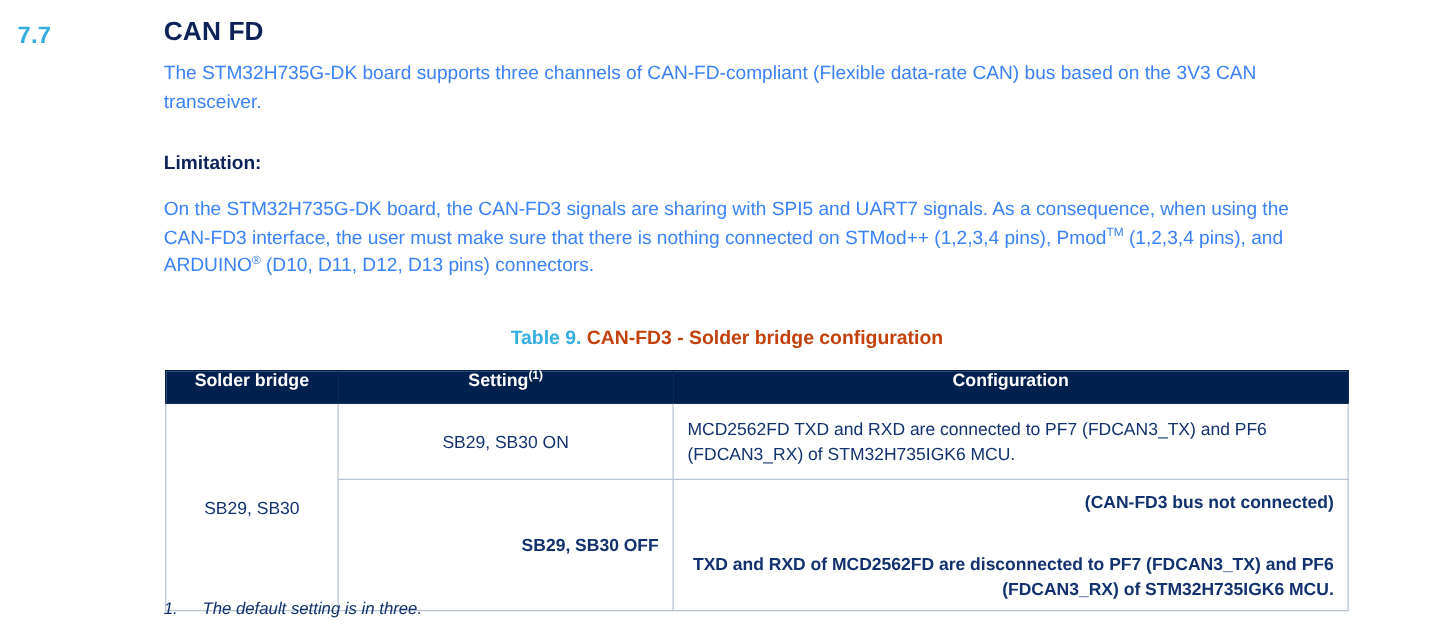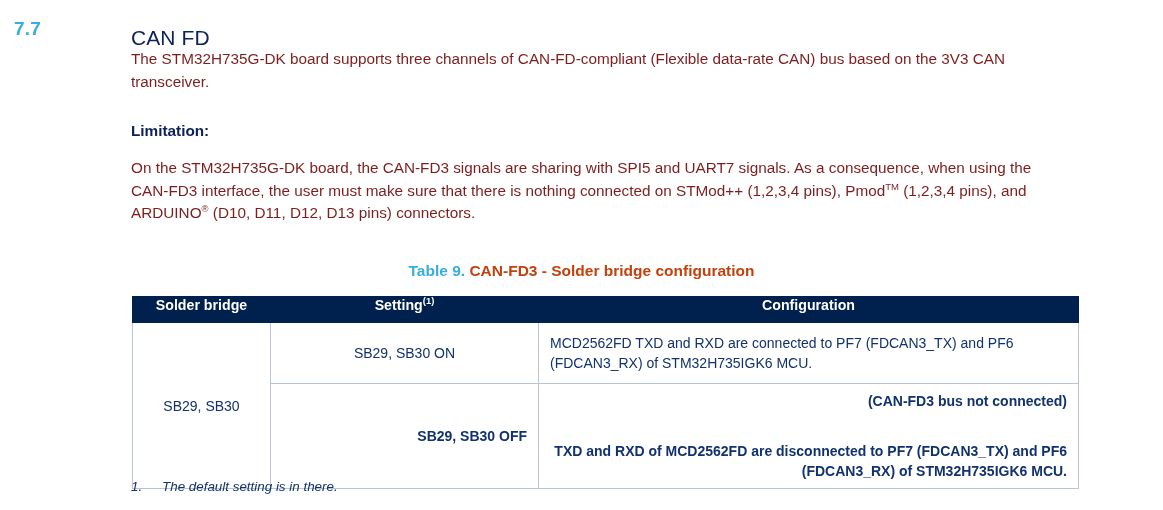--- a/index.html
+++ b/index.html
@@ -36,38 +36,38 @@
     left: 14px;
     top: 4px;
     font-size: 19px;
     font-weight: bold;
     color: #35adde;
     letter-spacing: 0.2px;
   }
   .section-title {
     position: absolute;
     left: 131px;
-    top: 12px;
+    top: 0px;
     font-size: 21px;
-    font-weight: normal;
+    font-weight: bold;
     color: #0d2259;
     letter-spacing: 0.1px;
   }
 
   
   .body-col {
     position: absolute;
     left: 131px;
     width: 940px;
   }
   p.para {
     margin: 0;
     font-size: 15.3px;
     line-height: 22.5px;
-    color: #7f1d1d;
+    color: #3b82f6;
     text-align: left;
   }
   .p-intro  { top: 48px; }
   .p-limit  { top: 120px; font-weight: bold; color: #0d2259; }
   .p-limit-body { top: 157px; }
 
   sup.sym {
     font-size: 9.5px;
     vertical-align: super;
     line-height: 0;
@@ -210,16 +210,16 @@
           <td class="cell-config bold">
             <p>(CAN-FD3 bus not connected)</p>
             <p>TXD and RXD of MCD2562FD are disconnected to PF7 (FDCAN3_TX) and PF6 (FDCAN3_RX) of STM32H735IGK6 MCU.</p>
           </td>
         </tr>
       </tbody>
     </table>
   </div>
 
   <div class="footnote">
-    <span class="fn-num">1.</span><span>The default setting is in there.</span>
+    <span class="fn-num">1.</span><span>The default setting is in three.</span>
   </div>
 
 </div>
 
 </body></html>

